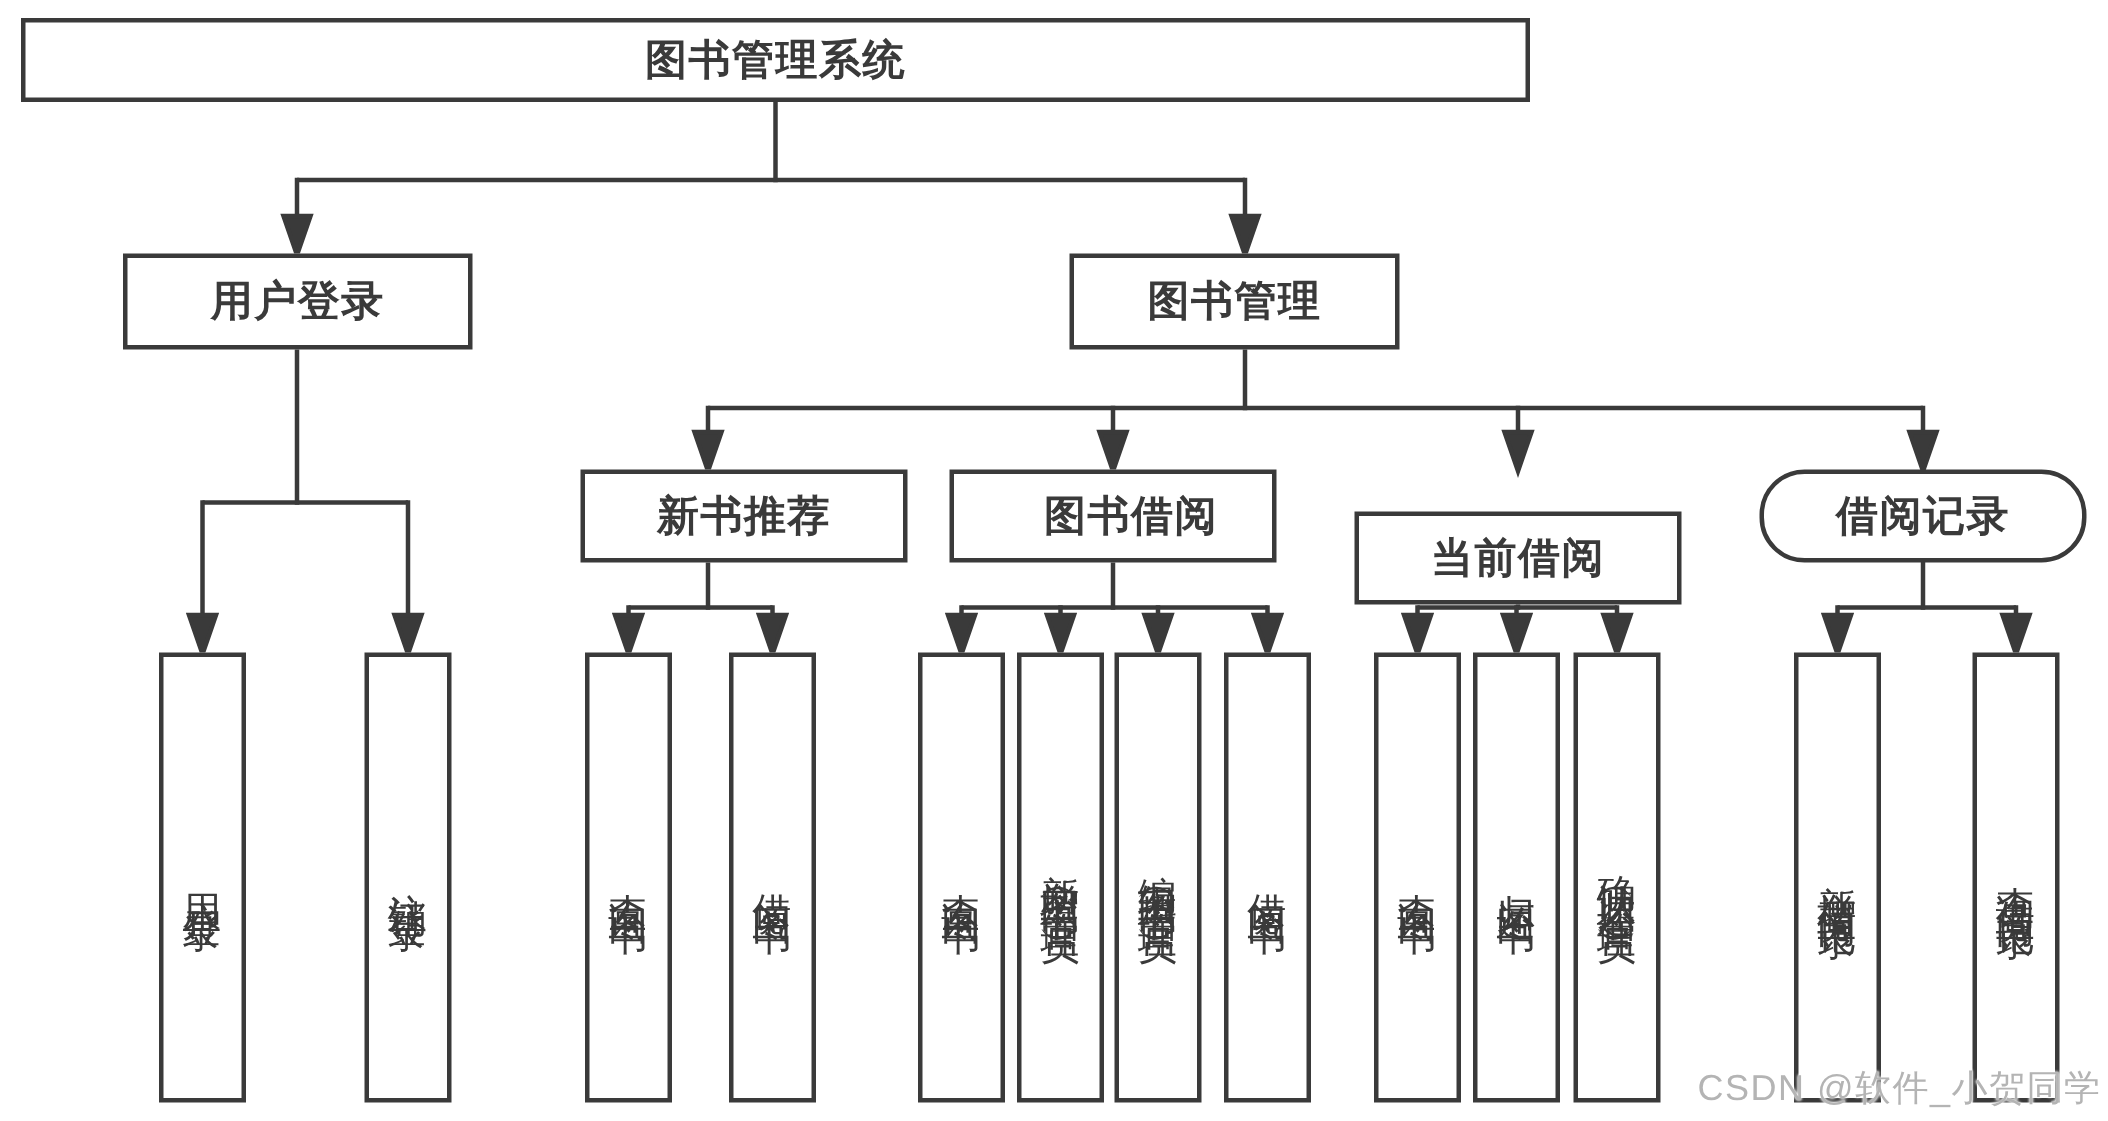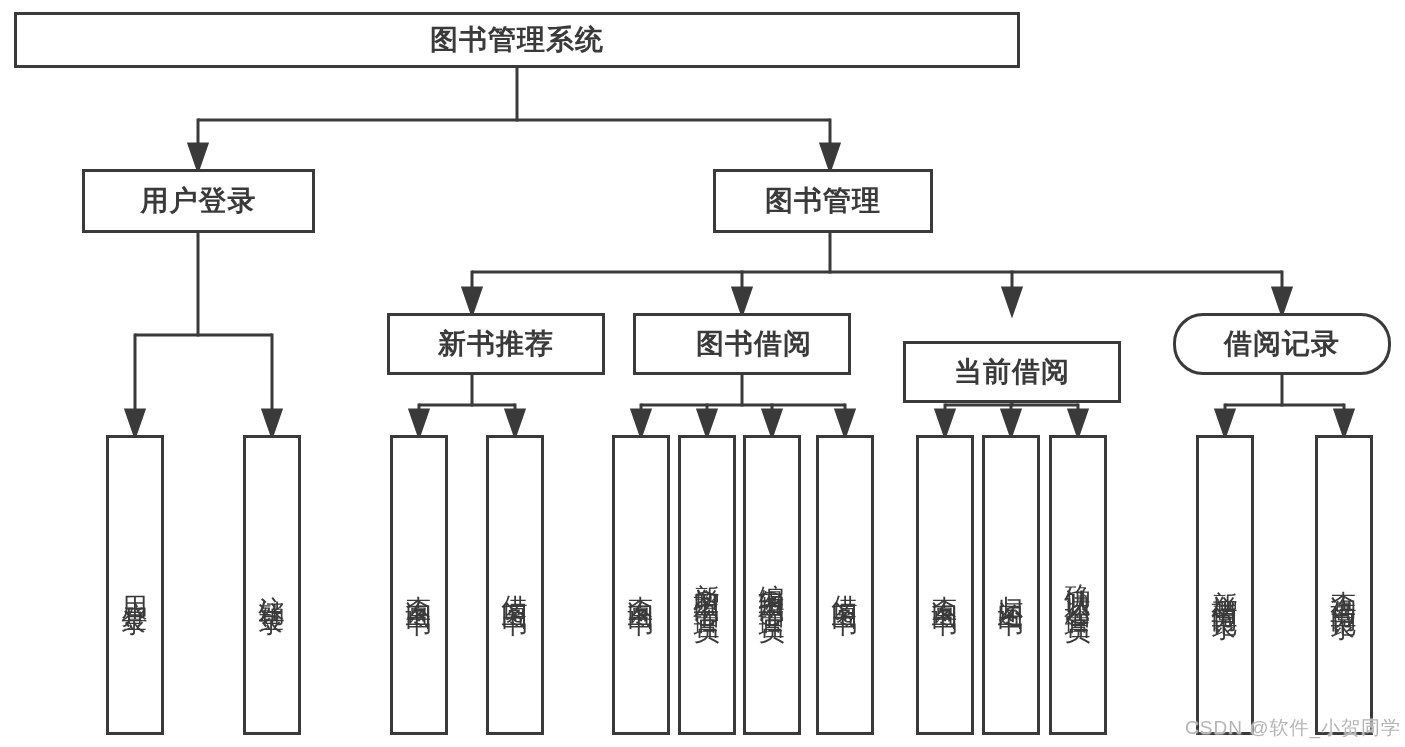--- a/index.html
+++ b/index.html
@@ -16,21 +16,21 @@
   .root{left:14px;top:12px;width:1006px;height:56px;}
   .lvl2{top:169px;height:64px;}
   .lvl3{top:313px;height:62px;width:218px;}
   .leaf{top:435px;height:300px;width:58px;}
   .vtext{
     writing-mode:vertical-rl;text-orientation:mixed;
     font-size:26px;letter-spacing:5px;line-height:1;white-space:nowrap;
   }
   .watermark{
     position:absolute;right:4px;bottom:6px;z-index:5;
-    font-size:19px;color:#b4b4b4;letter-spacing:1px;white-space:nowrap;
+    font-size:24px;color:#b4b4b4;letter-spacing:1px;white-space:nowrap;
     text-shadow:0 0 2px #ffffff,0 0 2px #ffffff;
   }
 </style>
 </head>
 <body>
 
 <div class="canvas">
 
   <svg class="wires" width="1405" height="747" viewBox="0 0 1405 747">
     <g stroke="#3a3a3a" stroke-width="3" fill="#3a3a3a">

